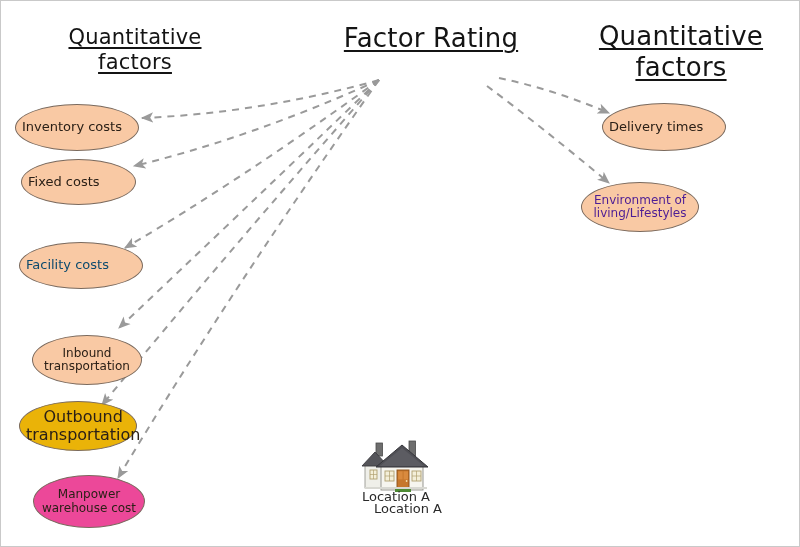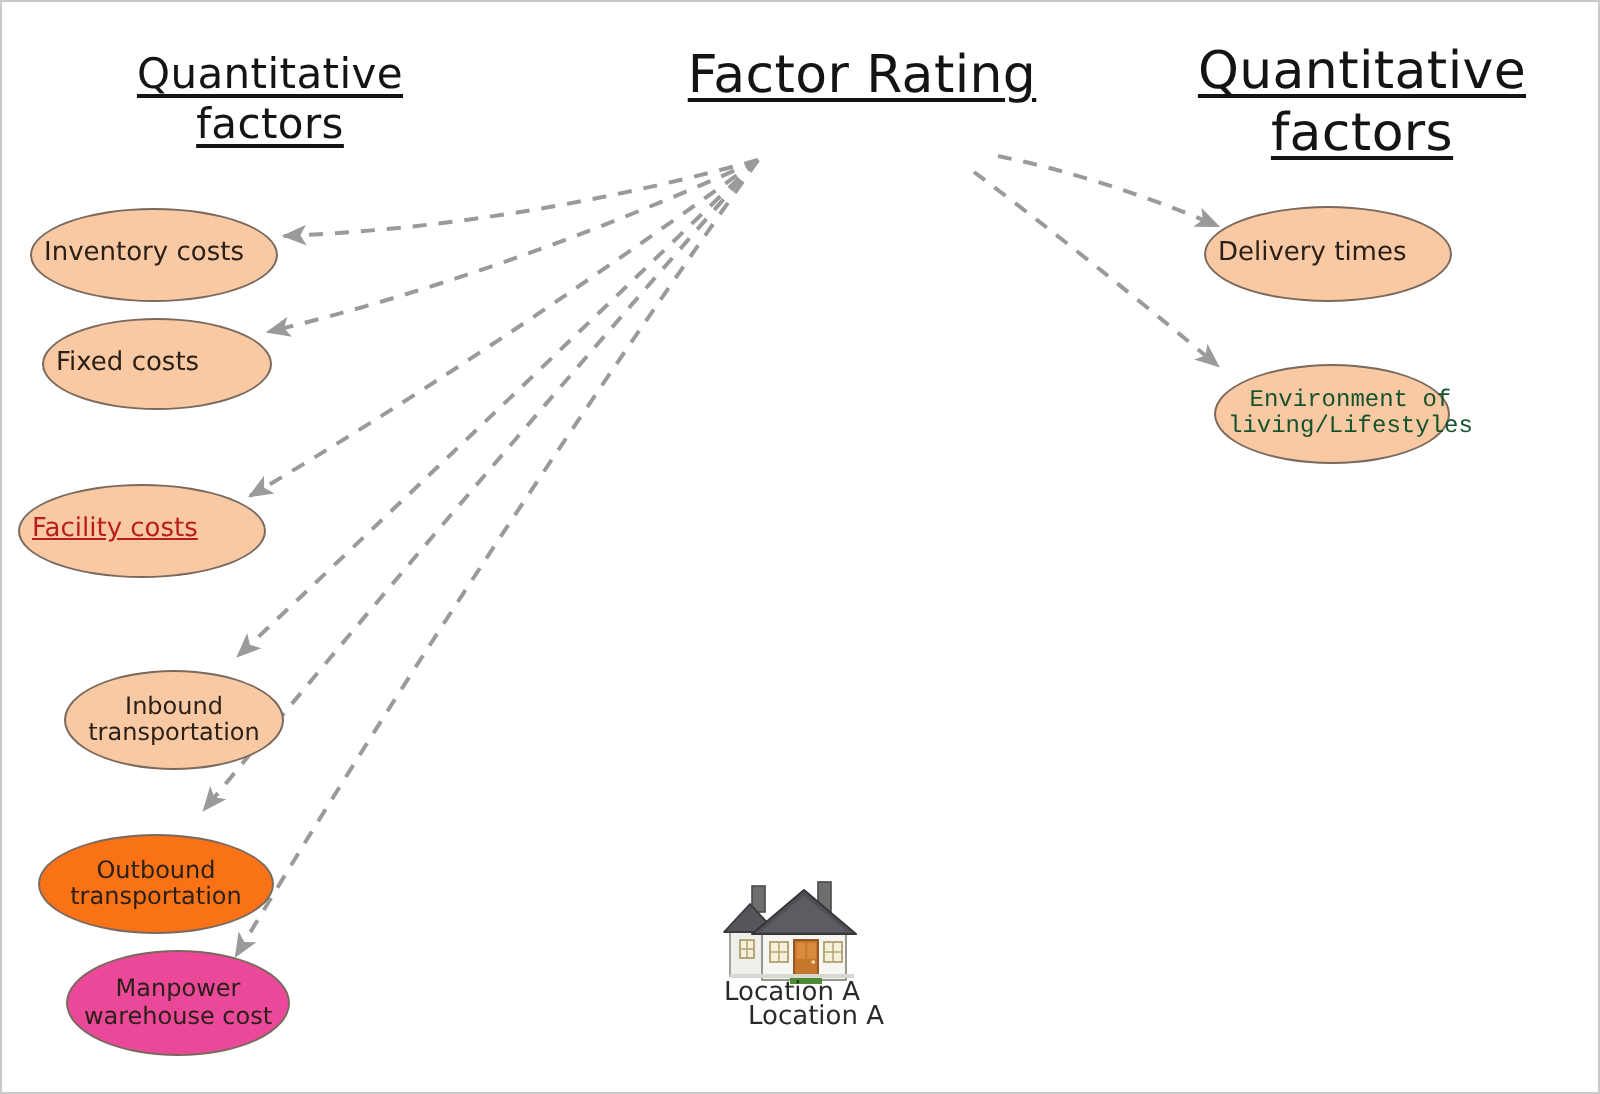--- a/index.html
+++ b/index.html
@@ -116,38 +116,38 @@
     <span>factors</span>
   </div>
 
   <div id="quantitative-group">
       <div class="node" style="left: 14px; top: 103px; width: 124px; height: 47px; font-size: 13px; background: rgb(249, 201, 164); border-color: rgb(122, 106, 94); color: rgb(43, 32, 23);">
         <span class="node-label">Inventory costs</span>
       </div>
       <div class="node" style="left: 20px; top: 158px; width: 115px; height: 46px; font-size: 13px; background: rgb(249, 201, 164); border-color: rgb(122, 106, 94); color: rgb(43, 32, 23);">
         <span class="node-label">Fixed costs</span>
       </div>
-      <div class="node" style="left: 8px; top: 241px; width: 124px; height: 47px; font-size: 13px; background: rgb(249, 201, 164); border-color: rgb(122, 106, 94); color: #b91c1c; text-decoration: underline;">
+      <div class="node" style="left: 18px; top: 241px; width: 124px; height: 47px; font-size: 13px; background: rgb(249, 201, 164); border-color: rgb(122, 106, 94); color: #0c4a6e;">
         <span class="node-label">Facility costs</span>
       </div>
       <div class="node" style="left: 31px; top: 334px; width: 110px; height: 50px; font-size: 12px; background: rgb(249, 201, 164); border-color: rgb(122, 106, 94); color: rgb(43, 32, 23);">
         <span class="node-label">Inbound transportation</span>
       </div>
-      <div class="node" style="left: 18px; top: 416px; width: 118px; height: 50px; font-size: 12px; background: #f97316; border-color: rgb(122, 106, 94); color: rgb(43, 32, 23);">
+      <div class="node" style="left: 18px; top: 400px; width: 118px; height: 50px; font-size: 16px; background: #eab308; border-color: rgb(122, 106, 94); color: rgb(43, 32, 23);">
         <span class="node-label">Outbound transportation</span>
       </div>
       <div class="node" style="left: 32px; top: 474px; width: 112px; height: 53px; font-size: 12px; background: #ec4899; border-color: rgb(122, 106, 94); color: rgb(43, 32, 23);">
         <span class="node-label">Manpower warehouse cost</span>
       </div>
     </div>
   <div id="qualitative-group">
       <div class="node" style="left: 601px; top: 102px; width: 124px; height: 48px; font-size: 13px; background: rgb(249, 201, 164); border-color: rgb(122, 106, 94); color: rgb(43, 32, 23);">
         <span class="node-label">Delivery times</span>
       </div>
-      <div class="node" style="left: 606px; top: 181px; width: 118px; height: 50px; font-size: 12px; background: rgb(249, 201, 164); border-color: rgb(122, 106, 94); color: #14532d; font-family: Liberation Mono, monospace;">
+      <div class="node" style="left: 580px; top: 181px; width: 118px; height: 50px; font-size: 12px; background: rgb(249, 201, 164); border-color: rgb(122, 106, 94); color: #4c1d95;">
         <span class="node-label">Environment of living/Lifestyles</span>
       </div>
     </div>
 
   <div id="location-marker">
     <svg id="house-icon" viewBox="0 0 74 62" xmlns="http://www.w3.org/2000/svg">
 
       <rect x="17" y="9" width="6.5" height="13" fill="#6e6e6e" stroke="#4a4a4a" stroke-width="0.8"></rect>
       <rect x="50" y="7" width="6.5" height="15" fill="#6e6e6e" stroke="#4a4a4a" stroke-width="0.8"></rect>
 

